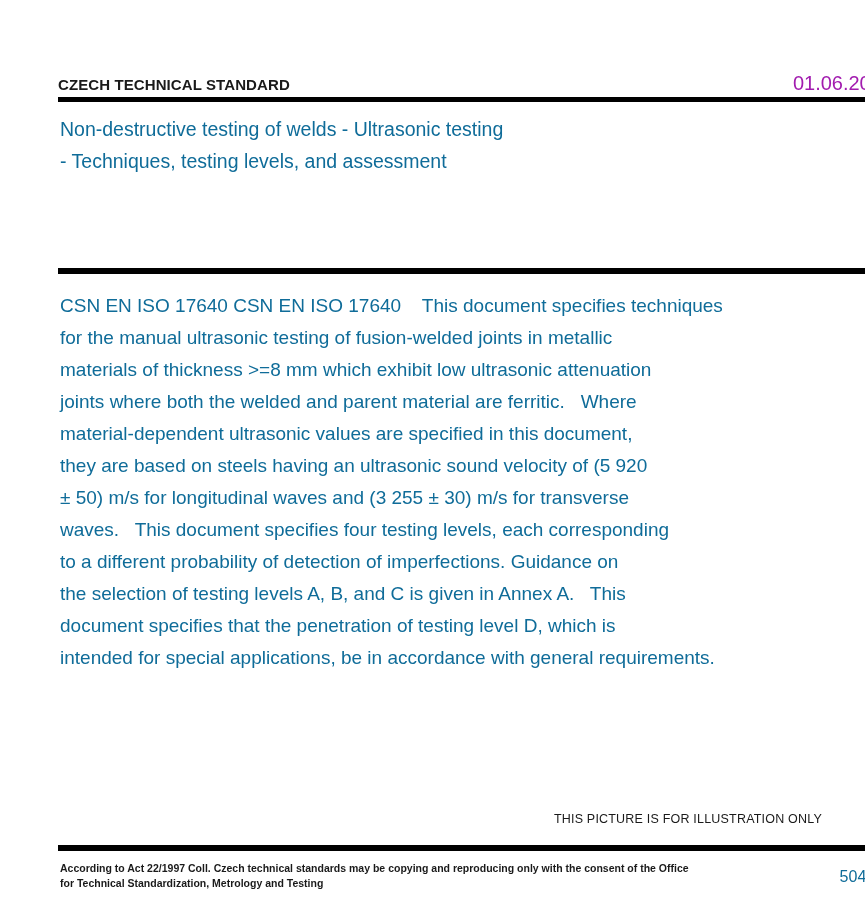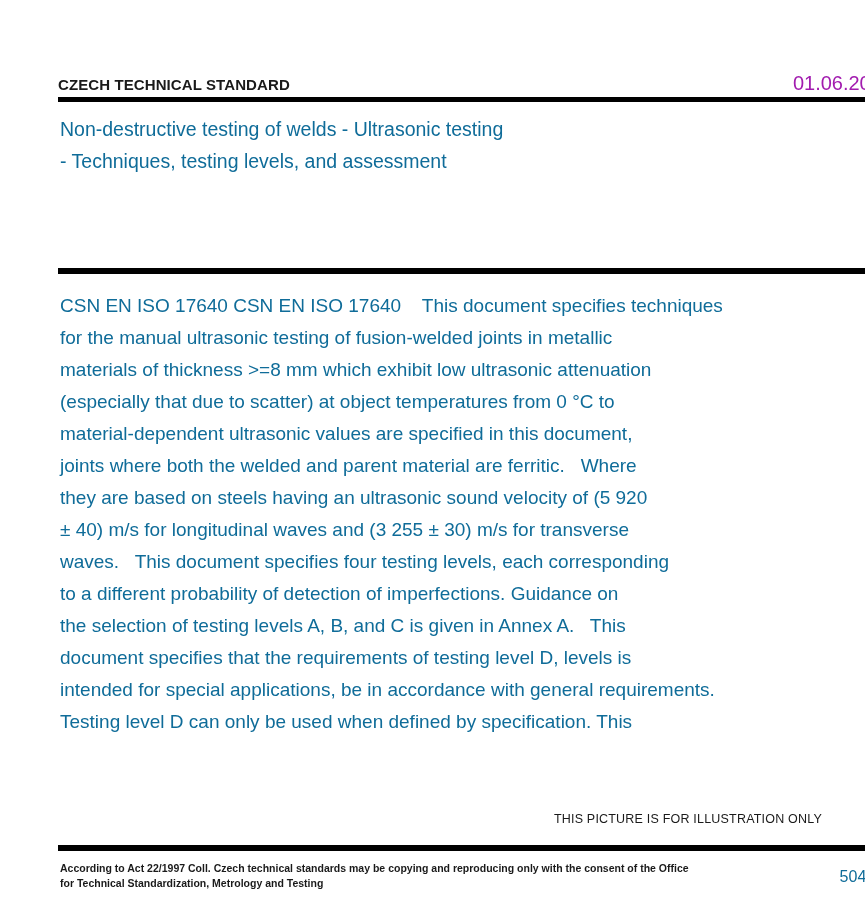--- a/index.html
+++ b/index.html
@@ -152,31 +152,29 @@
       <div>- Techniques, testing levels, and assessment</div>
     </div>
   </div>
 
   <div class="rule rule-body"></div>
 
   <div class="abstract">
     <div>CSN EN ISO 17640 CSN EN ISO 17640    This document specifies techniques</div>
     <div>for the manual ultrasonic testing of fusion-welded joints in metallic</div>
     <div>materials of thickness &gt;=8 mm which exhibit low ultrasonic attenuation</div>
-    <div>(especially that due to scatter) at object temperatures from 0 °C to</div>
+    <div>joints where both the welded and parent material are ferritic.   Where</div>
     <div>material-dependent ultrasonic values are specified in this document,</div>
-    <div>joints where both the welded and parent material are ferritic.   Where</div>
     <div>they are based on steels having an ultrasonic sound velocity of (5 920</div>
-    <div>± 40) m/s for longitudinal waves and (3 255 ± 30) m/s for transverse</div>
+    <div>± 50) m/s for longitudinal waves and (3 255 ± 30) m/s for transverse</div>
     <div>waves.   This document specifies four testing levels, each corresponding</div>
     <div>to a different probability of detection of imperfections. Guidance on</div>
     <div>the selection of testing levels A, B, and C is given in Annex A.   This</div>
-    <div>document specifies that the requirements of testing level D, levels is</div>
+    <div>document specifies that the penetration of testing level D, which is</div>
     <div>intended for special applications, be in accordance with general requirements.</div>
-    <div>Testing level D can only be used when defined by specification. This</div>
   </div>
 
   <div class="illus-note">THIS PICTURE IS FOR ILLUSTRATION ONLY</div>
 
   <div class="rule rule-footer"></div>
 
   <div class="footer">
     <div class="footer-legal">
       <div>According to Act 22/1997 Coll. Czech technical standards may be copying and reproducing only with the consent of the Office</div>
       <div>for Technical Standardization, Metrology and Testing</div>

